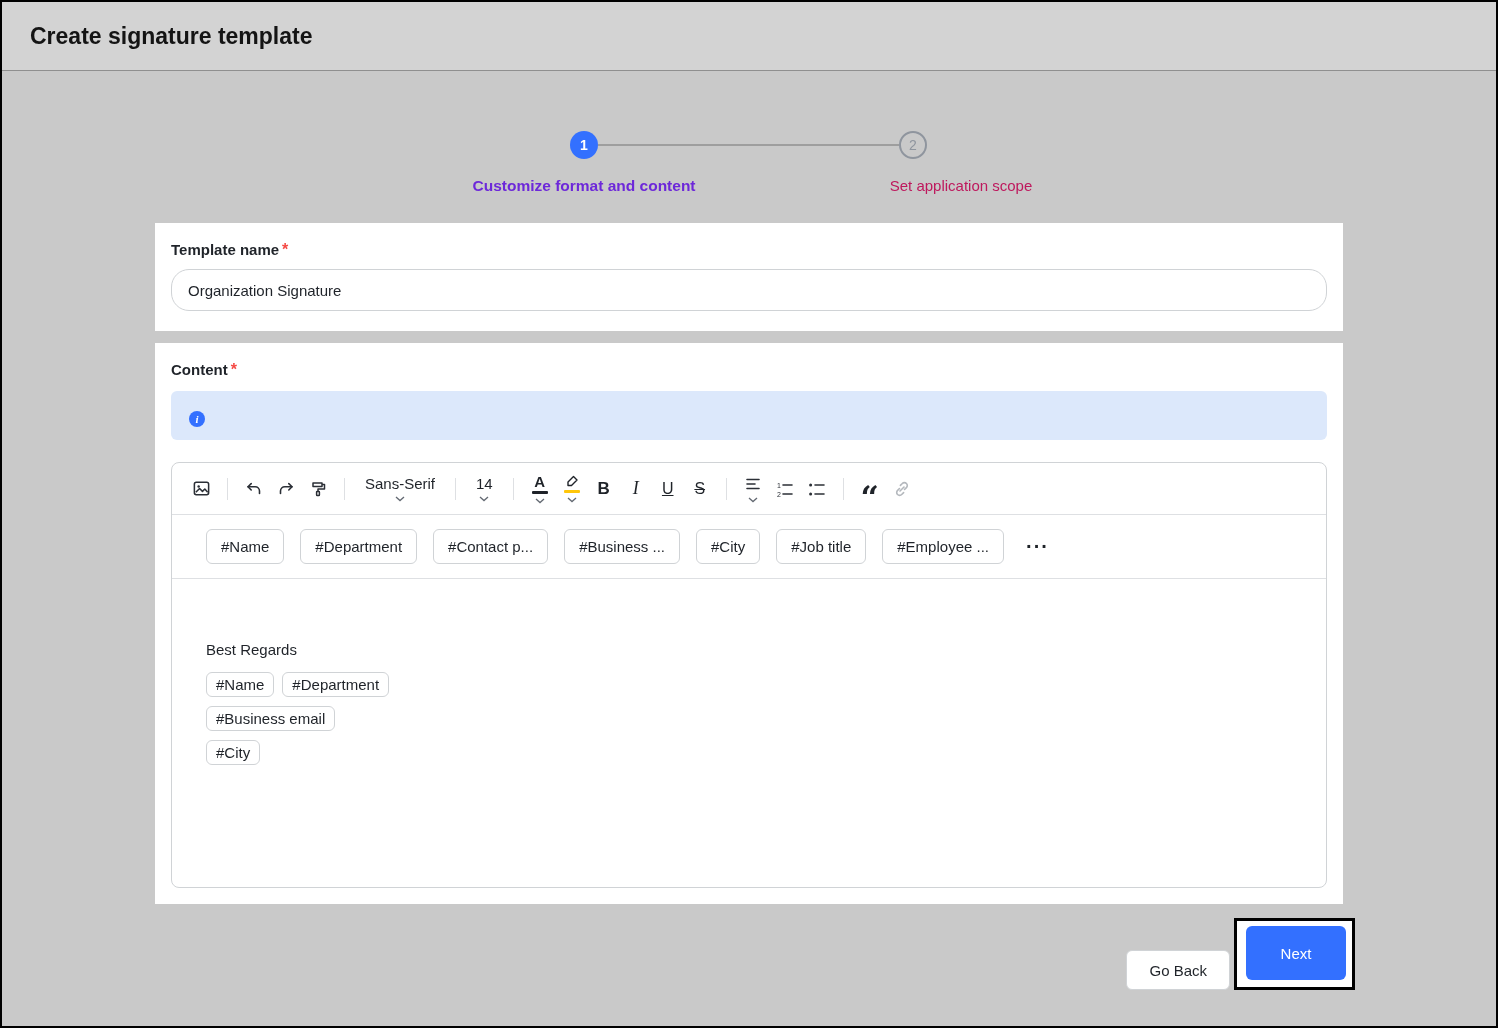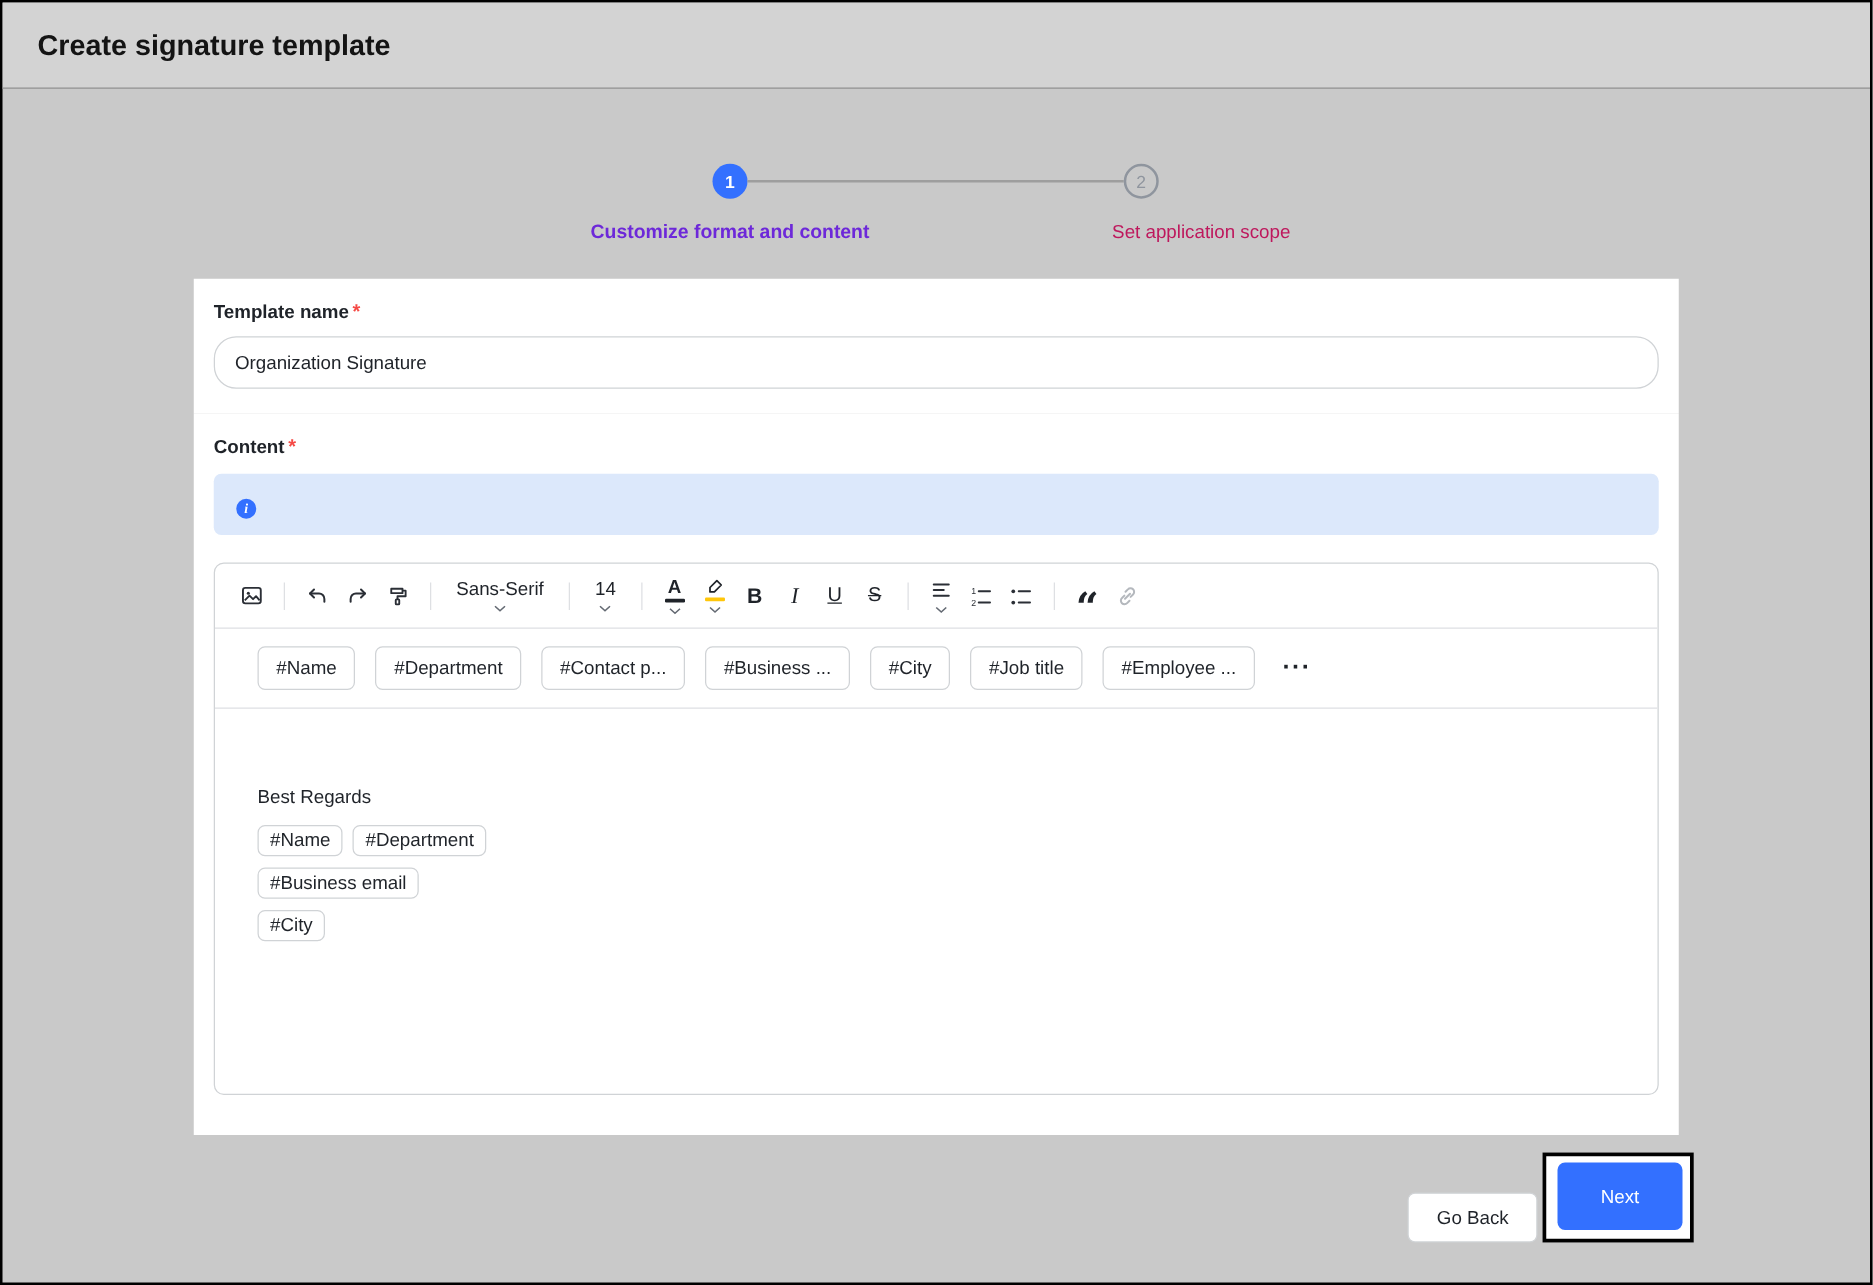--- a/index.html
+++ b/index.html
@@ -31,21 +31,21 @@
   .step-circle.active { background:#3370ff; color:#fff; top:60px; left:568px; }
   .step-circle.inactive { border:2px solid #8f959e; color:#8f959e; top:60px; left:897px; background:transparent; font-weight:400; }
   .step-line { position:absolute; top:73px; left:596px; width:301px; height:2px; background:#9e9e9e; }
   .step-label { position:absolute; top:106px; white-space:nowrap; transform:translateX(-50%); font-size:15px; }
   .step-label.active { left:582px; font-weight:700; color:#6d28d9; font-size:15.5px; }
   .step-label.inactive { left:911px; color:#be185d;margin-left:48px; }
 
   
   .card { width:1188px; margin:0 auto; background:#fff; padding:18px 16px 20px; }
   .card.first { margin-top:32px; }
-  .card.second { margin-top:0; padding-bottom:32px; }
+  .card.second { margin-top:12px; padding-bottom:16px; }
   .field-label { font-size:15px; font-weight:700; color:#1f2329; }
   .req { color:#f54a45; margin-left:3px; font-weight:700; }
 
   .text-input {
     width:100%; height:42px; margin-top:10px;
     border:1px solid #d0d3d6; border-radius:18px;
     padding:0 16px; font-size:15px; color:#1f2329;
     font-family:"Liberation Sans", sans-serif; background:#fff; outline:none;
   }
 

